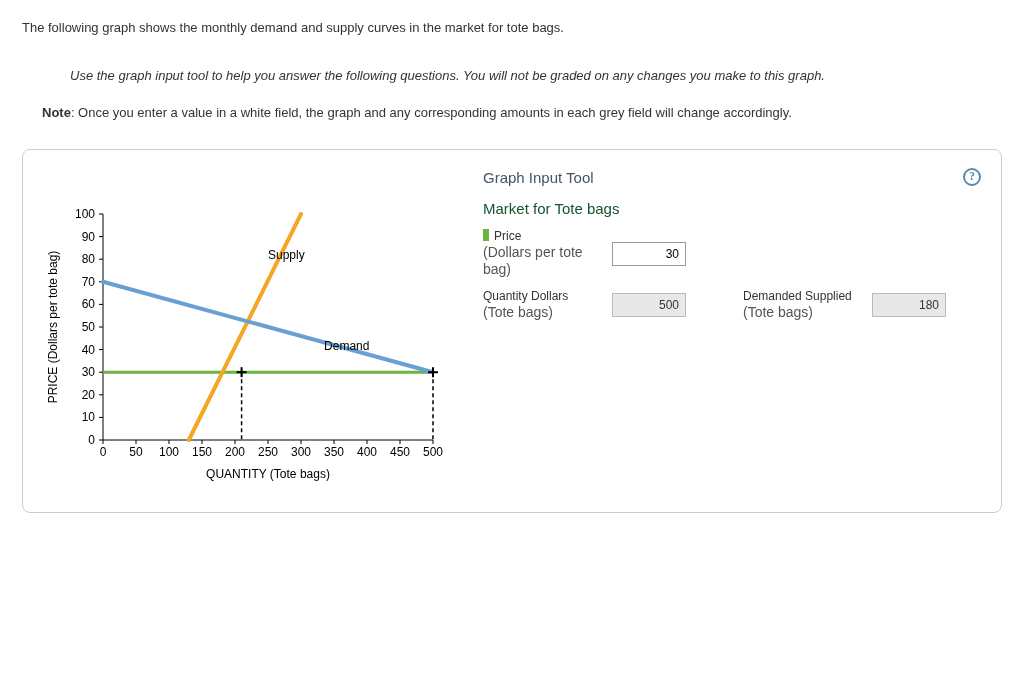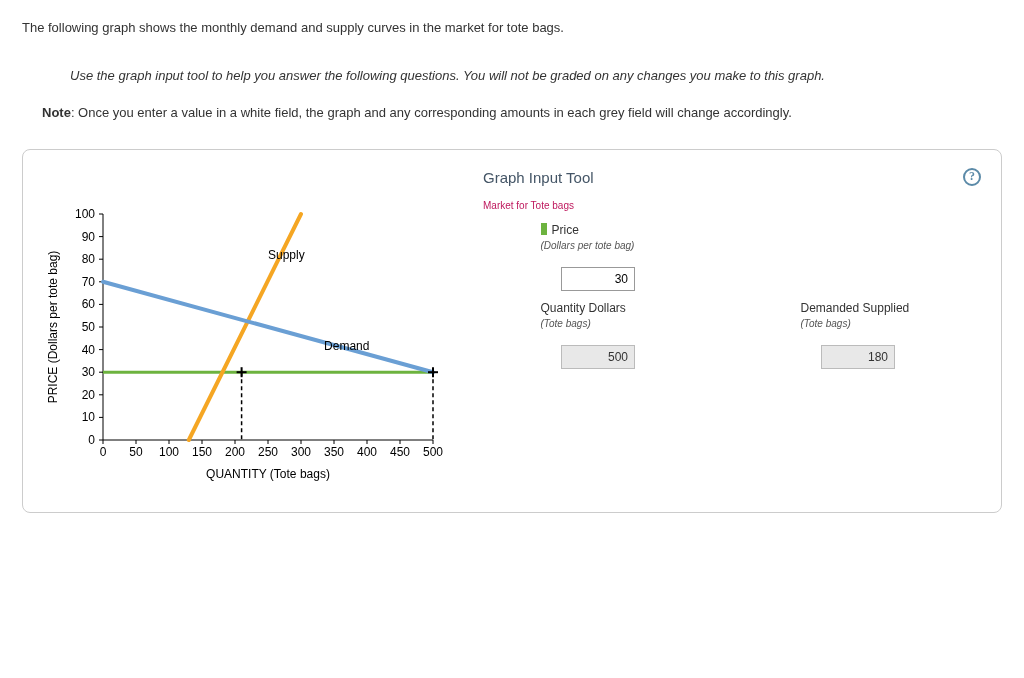--- a/index.html
+++ b/index.html
@@ -38,26 +38,26 @@
     margin-bottom: 14px;
   }
   .tool-title { font-size: 15px; color: #456; }
   .help-icon {
     width: 18px; height: 18px; border-radius: 50%;
     border: 2px solid #5b8aa8; color: #5b8aa8;
     display: inline-flex; align-items: center; justify-content: center;
     font-size: 12px; font-weight: bold; font-family: Georgia, serif;
     cursor: pointer; user-select: none;
   }
-  .market-title { font-size: 10px; color: #be185d; margin-bottom: 12px; }
+  .market-title { font-size: 15px; color: #14532d; margin-bottom: 12px; }
   .fields { display: flex; flex-direction: column; gap: 10px; }
   .row { display: flex; align-items: flex-start; gap: 30px; flex-wrap: wrap; }
-  .field-group { display: flex; align-items: center; gap: 14px; min-width: 230px; flex-direction: column; }
+  .field-group { display: flex; align-items: center; gap: 14px; min-width: 230px; }
   .field-label { font-size: 12px; line-height: 1.25; color: #333; width: 115px; }
-  .field-label .sub { font-style: italic; color: #555; font-size: 10px; }
+  .field-label .sub { color: #555; font-size: 14px; }
   .swatch {
     display: inline-block; width: 6px; height: 12px;
     background: #6db33f; margin-right: 5px; vertical-align: -1px;
   }
   input.val, .val-ro {
     width: 74px; height: 24px;
     font-family: Verdana, sans-serif; font-size: 12px;
     text-align: right; padding: 2px 6px;
     border: 1px solid #999;
     background: #fff;

